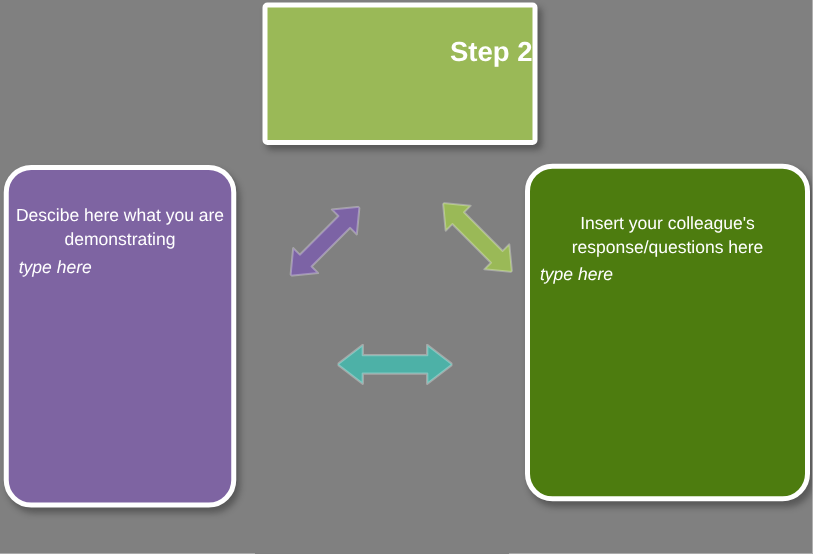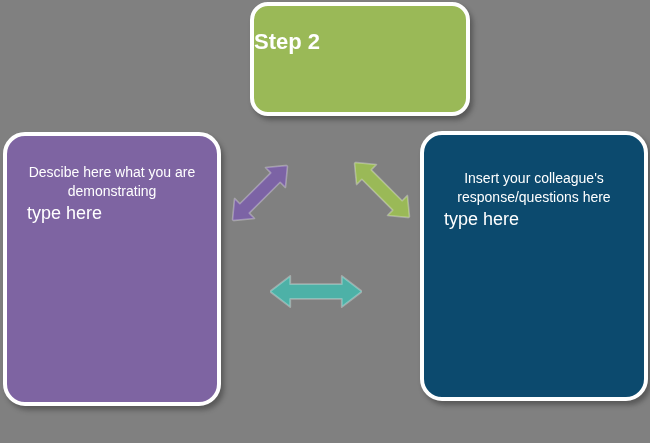--- a/index.html
+++ b/index.html
@@ -12,46 +12,46 @@
   }
   .box{
     position:absolute;
     box-sizing:border-box;
     border:4px solid #ffffff;
     color:#ffffff;
     box-shadow:3px 4px 5px rgba(40,40,40,0.45);
   }
   .title-box{
     left:210px;top:2px;width:220px;height:114px;
-    border-radius:18px;
-    text-align:left;
-    margin-left:40px;
+    border-radius:4px;
+    text-align:right;
   }
   .title-line{
     font-size:22px;font-weight:bold;line-height:29px;
   }
   .title-line.first{padding-top:21px;}
   .side-box{
-    width:218px;height:274px;
+    width:186px;height:274px;
     border-radius:22px;
   }
   .describe-box{left:3px;top:132px;}
   .response-box{left:420px;top:131px;width:228px;height:270px;}
   .box-heading{
     text-align:center;
     font-size:14px;line-height:19px;
     max-width:180px;
     margin:0 auto;
   }
   .describe-box .box-heading{padding-top:27px;}
   .response-box .box-heading{padding-top:34px;max-width:172px;}
   .type-here{
-    font-size:18px;line-height:18px;
-    padding-left:20px;margin-top:3px;
+    font-size:14px;line-height:18px;
+    padding-left:8px;margin-top:3px;
     cursor:text;
+    font-style:italic;
   }
   .arrow{
     position:absolute;
   }
   .arrow svg{display:block;width:100%;height:100%;}
   .arrow polygon{
     stroke:rgba(255,255,255,0.30);
     stroke-width:2;
     stroke-linejoin:round;
   }
@@ -66,21 +66,21 @@
 
   <div class="box title-box" style="background: rgb(154, 185, 87);">
     <div class="title-line first">Step 2</div>
   </div>
 
   <div class="box side-box describe-box" style="background: rgb(126, 100, 162);">
     <div class="box-heading">Descibe here what you are demonstrating</div>
     <div class="type-here">type here</div>
   </div>
 
-  <div class="box side-box response-box" style="background: #0c4a6e;">
+  <div class="box side-box response-box" style="background: #4d7c0f;">
     <div class="box-heading">Insert your colleague's response/questions here</div>
     <div class="type-here">type here</div>
   </div>
 
   <div class="arrow arrow-left">
     <svg viewBox="0 0 100 36" preserveAspectRatio="none">
       <polygon points="0,18 22,1 22,10 78,10 78,1 100,18 78,35 78,26 22,26 22,35" fill="#7c63a5"></polygon>
     </svg>
   </div>
 

